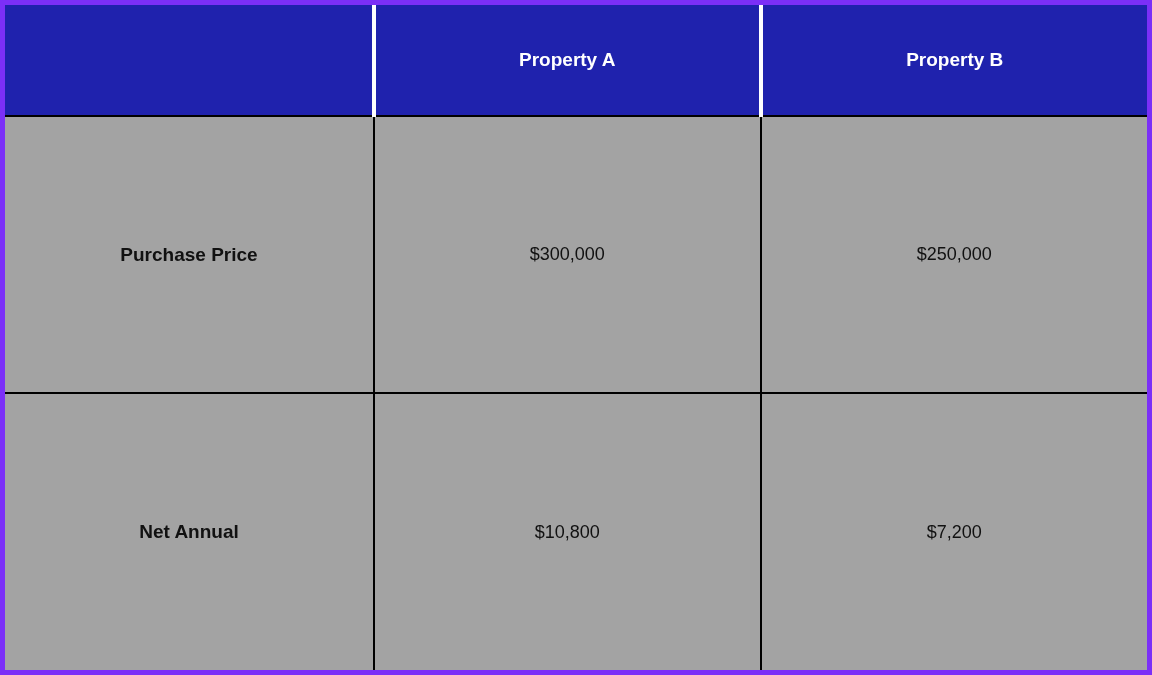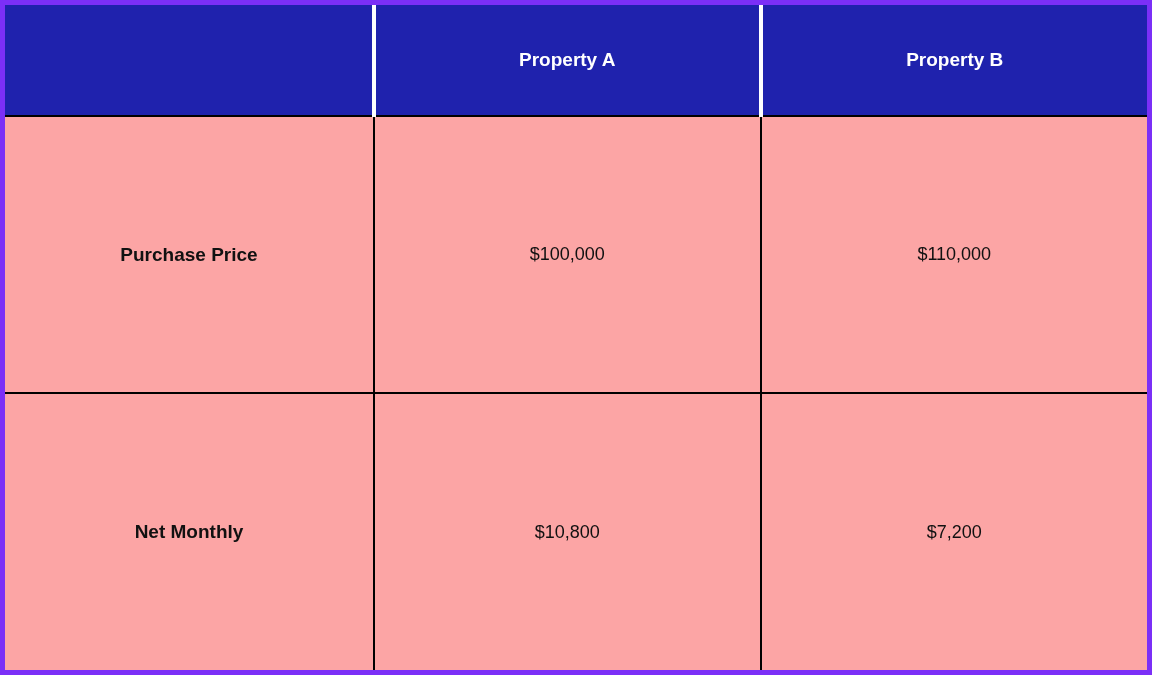--- a/index.html
+++ b/index.html
@@ -14,21 +14,21 @@
     overflow: hidden;
   }
   .table-frame {
     position: absolute;
     left: 0;
     top: 0;
     width: 1152px;
     height: 675px;
     box-sizing: border-box;
     border: 5px solid #7b2ff7;
-    background: #fca5a5;
+    background: #a3a3a3;
   }
   table.comparison {
     width: 100%;
     height: 100%;
     border-collapse: collapse;
     table-layout: fixed;
   }
   table.comparison thead tr {
     background: #1f22ad;
   }
@@ -80,23 +80,23 @@
     <thead>
       <tr>
         <th class="corner"></th>
         <th class="col-sep">Property A</th>
         <th class="col-sep">Property B</th>
       </tr>
     </thead>
     <tbody>
       <tr>
         <td class="row-label">Purchase Price</td>
-        <td>$100,000</td>
-        <td>$110,000</td>
+        <td>$300,000</td>
+        <td>$250,000</td>
       </tr>
       <tr>
-        <td class="row-label">Net Monthly</td>
+        <td class="row-label">Net Annual</td>
         <td>$10,800</td>
         <td>$7,200</td>
       </tr>
     </tbody>
   </table>
 </div>
 
 </body></html>

